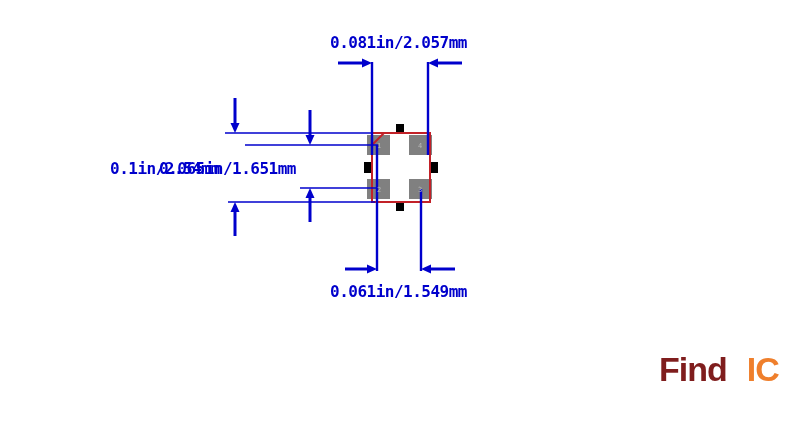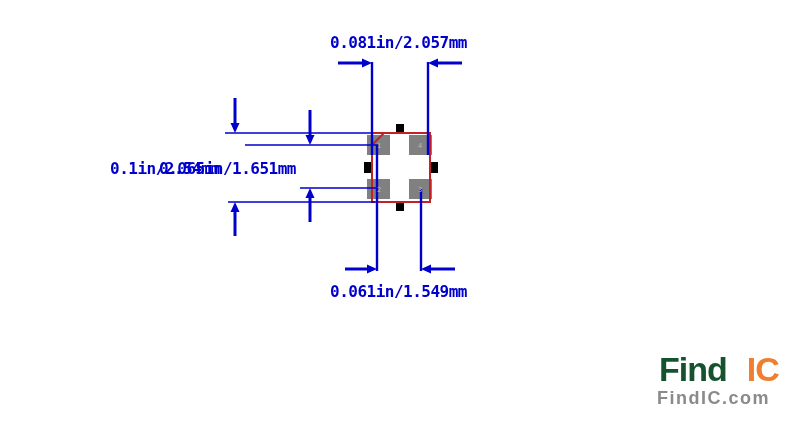--- a/index.html
+++ b/index.html
@@ -23,21 +23,21 @@
   .pad-num{
     font-family:"DejaVu Sans Mono", monospace;font-size:7px;
     fill:#B8B8B8;text-anchor:middle;
   }
   .logo{
     position:absolute;left:659px;top:351px;width:130px;
     font-family:"Liberation Sans", sans-serif;
     font-weight:bold;font-size:34px;line-height:36px;
     letter-spacing:-1px;white-space:nowrap;
   }
-  .logo-find{color:#14532d;}
+  .logo-find{color:#7f1d1d;}
   .logo-ic{color:#EF7F2C;padding-left:20px;}
   .logo-tagline{
     position:absolute;left:657px;top:388px;
     font-family:"Liberation Sans", sans-serif;
     font-weight:bold;font-size:18px;color:#8A8A8A;
     letter-spacing:1.5px;white-space:nowrap;
   }
 </style>
 </head>
 <body>
@@ -108,15 +108,14 @@
 
     <text class="dim-text" x="330" y="48">0.081in/2.057mm</text>
     <text class="dim-text" x="110" y="174">0.1in/2.54mm</text>
     <text class="dim-text" x="159" y="174">0.065in/1.651mm</text>
     <text class="dim-text" x="330" y="297">0.061in/1.549mm</text>
   </svg>
 
   <div class="logo">
     <span class="logo-find">Find</span><span class="logo-ic">IC</span>
   </div>
-  <div class="logo-tagline">FindIC.com</div>
 
 </div>
 
 </body></html>

